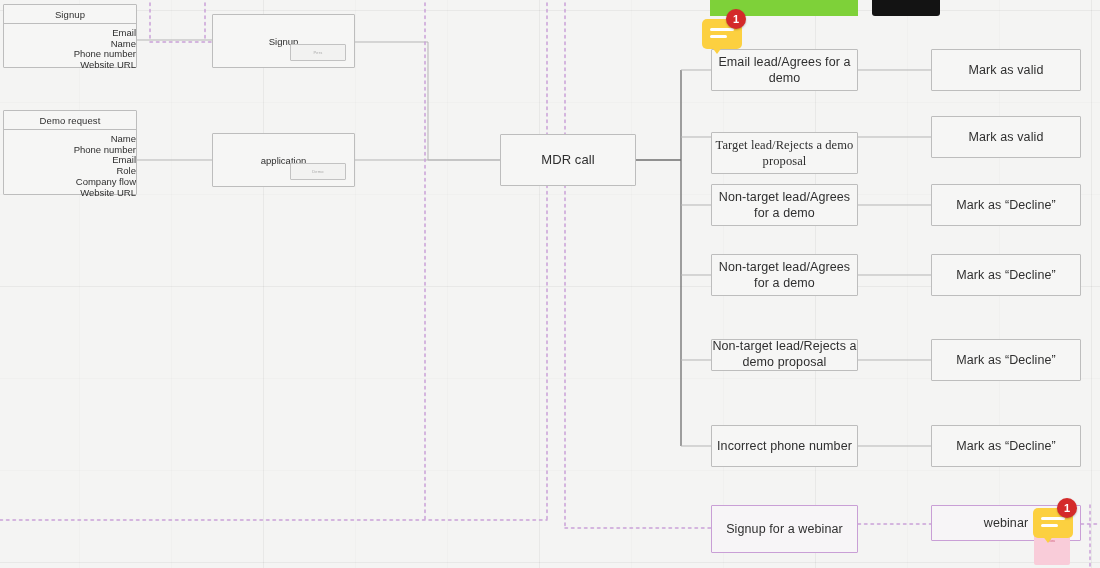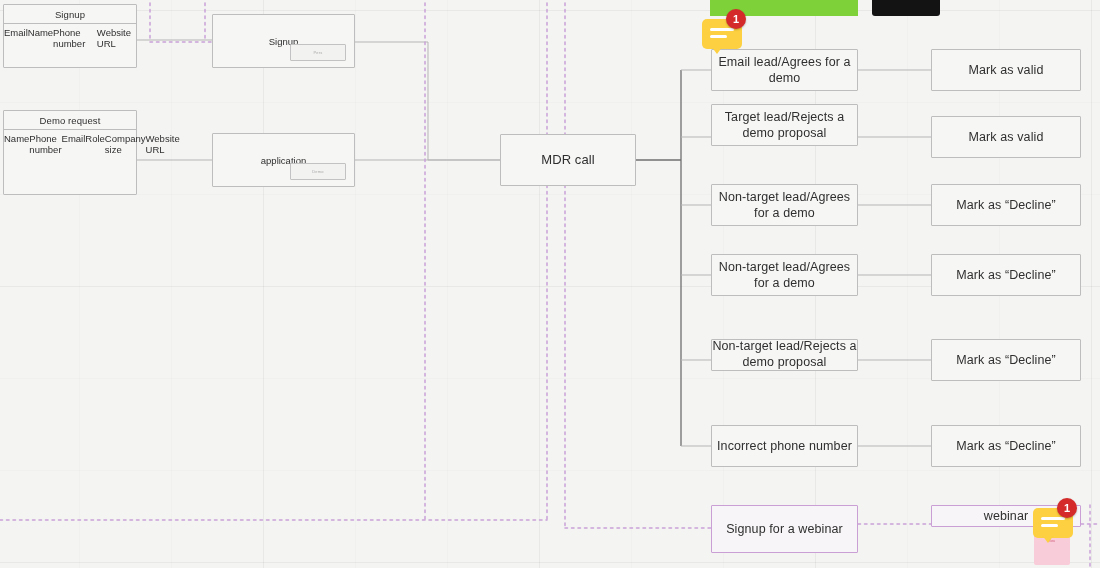--- a/index.html
+++ b/index.html
@@ -48,21 +48,21 @@
   .entity{
     position:absolute;box-sizing:border-box;
     background:#f6f6f5;border:1px solid #bdbdbd;
     border-radius:1px;color:#2f2f2f;
   }
   .entity .ehead{
     height:18px;display:flex;align-items:center;justify-content:center;
     font-size:9.5px;border-bottom:1px solid #bdbdbd;letter-spacing:.1px;
   }
   .entity .ebody{
-    padding:4px 0 5px 0;display:flex;flex-direction:row;align-items:flex-start;
+    padding:4px 0 5px 0;display:flex;flex-direction:column;align-items:flex-end;
     gap:0px;
   }
   .entity .ebody span{font-size:9.5px;line-height:10.7px;display:block;}
 
   
   .proc{position:absolute;box-sizing:border-box;
     background:#f6f6f5;border:1px solid #bdbdbd;border-radius:1px;}
   .proc .ptitle{
     position:absolute;left:0;right:0;top:50%;transform:translateY(-50%);
     text-align:center;font-size:9.5px;color:#2f2f2f;
@@ -172,21 +172,21 @@
     </div>
   </div>
 
   <div class="entity" style="left:3px;top:110px;width:134px;height:85px;">
     <div class="ehead">Demo request</div>
     <div class="ebody">
       <span>Name</span>
       <span>Phone number</span>
       <span>Email</span>
       <span>Role</span>
-      <span>Company size</span>
+      <span>Company flow</span>
       <span>Website URL</span>
     </div>
   </div>
 
   <div class="proc" style="left:212px;top:14px;width:143px;height:54px;">
     <div class="ptitle">Signup</div>
     <div class="chip">Pers</div>
   </div>
 
   <div class="proc" style="left:212px;top:133px;width:143px;height:54px;padding-left:26px;">
@@ -194,21 +194,21 @@
     <div class="chip">Demo</div>
   </div>
 
   <div class="node" style="left:500px;top:134px;width:136px;height:52px;font-size:13px;">
     <span>MDR call</span>
   </div>
 
   <div class="node" style="left:711px;top:49px;width:147px;height:42px;">
     <span>Email lead/Agrees for a demo</span>
   </div>
-  <div class="node" style="left:711px;top:104px;width:147px;height:42px;">
+  <div class="node" style="left:711px;top:132px;width:147px;height:42px;font-family:Liberation Serif, serif;">
     <span>Target lead/Rejects a demo proposal</span>
   </div>
   <div class="node" style="left:711px;top:184px;width:147px;height:42px;">
     <span>Non-target lead/Agrees for a demo</span>
   </div>
   <div class="node" style="left:711px;top:254px;width:147px;height:42px;">
     <span>Non-target lead/Agrees for a demo</span>
   </div>
   <div class="node" style="left:711px;top:339px;width:147px;height:32px;align-items:flex-end;">
     <span>Non-target lead/Rejects a demo proposal</span>
@@ -232,21 +232,21 @@
   <div class="node" style="left:931px;top:339px;width:150px;height:42px;">
     <span>Mark as “Decline”</span>
   </div>
   <div class="node" style="left:931px;top:425px;width:150px;height:42px;">
     <span>Mark as “Decline”</span>
   </div>
 
   <div class="node pink" style="left:711px;top:505px;width:147px;height:48px;">
     <span>Signup for a webinar</span>
   </div>
-  <div class="node pink" style="left:931px;top:505px;width:150px;height:22px;">
+  <div class="node pink" style="left:931px;top:505px;width:150px;height:36px;">
     <span>webinar</span>
   </div>
 
   <div class="sticky" style="left:1034px;top:531px;">
     <span>idea note webinar flow</span>
   </div>
 
   <div class="comment" style="left:702px;top:19px;">
     <div class="bub">
       <div class="ln ln1"></div>

